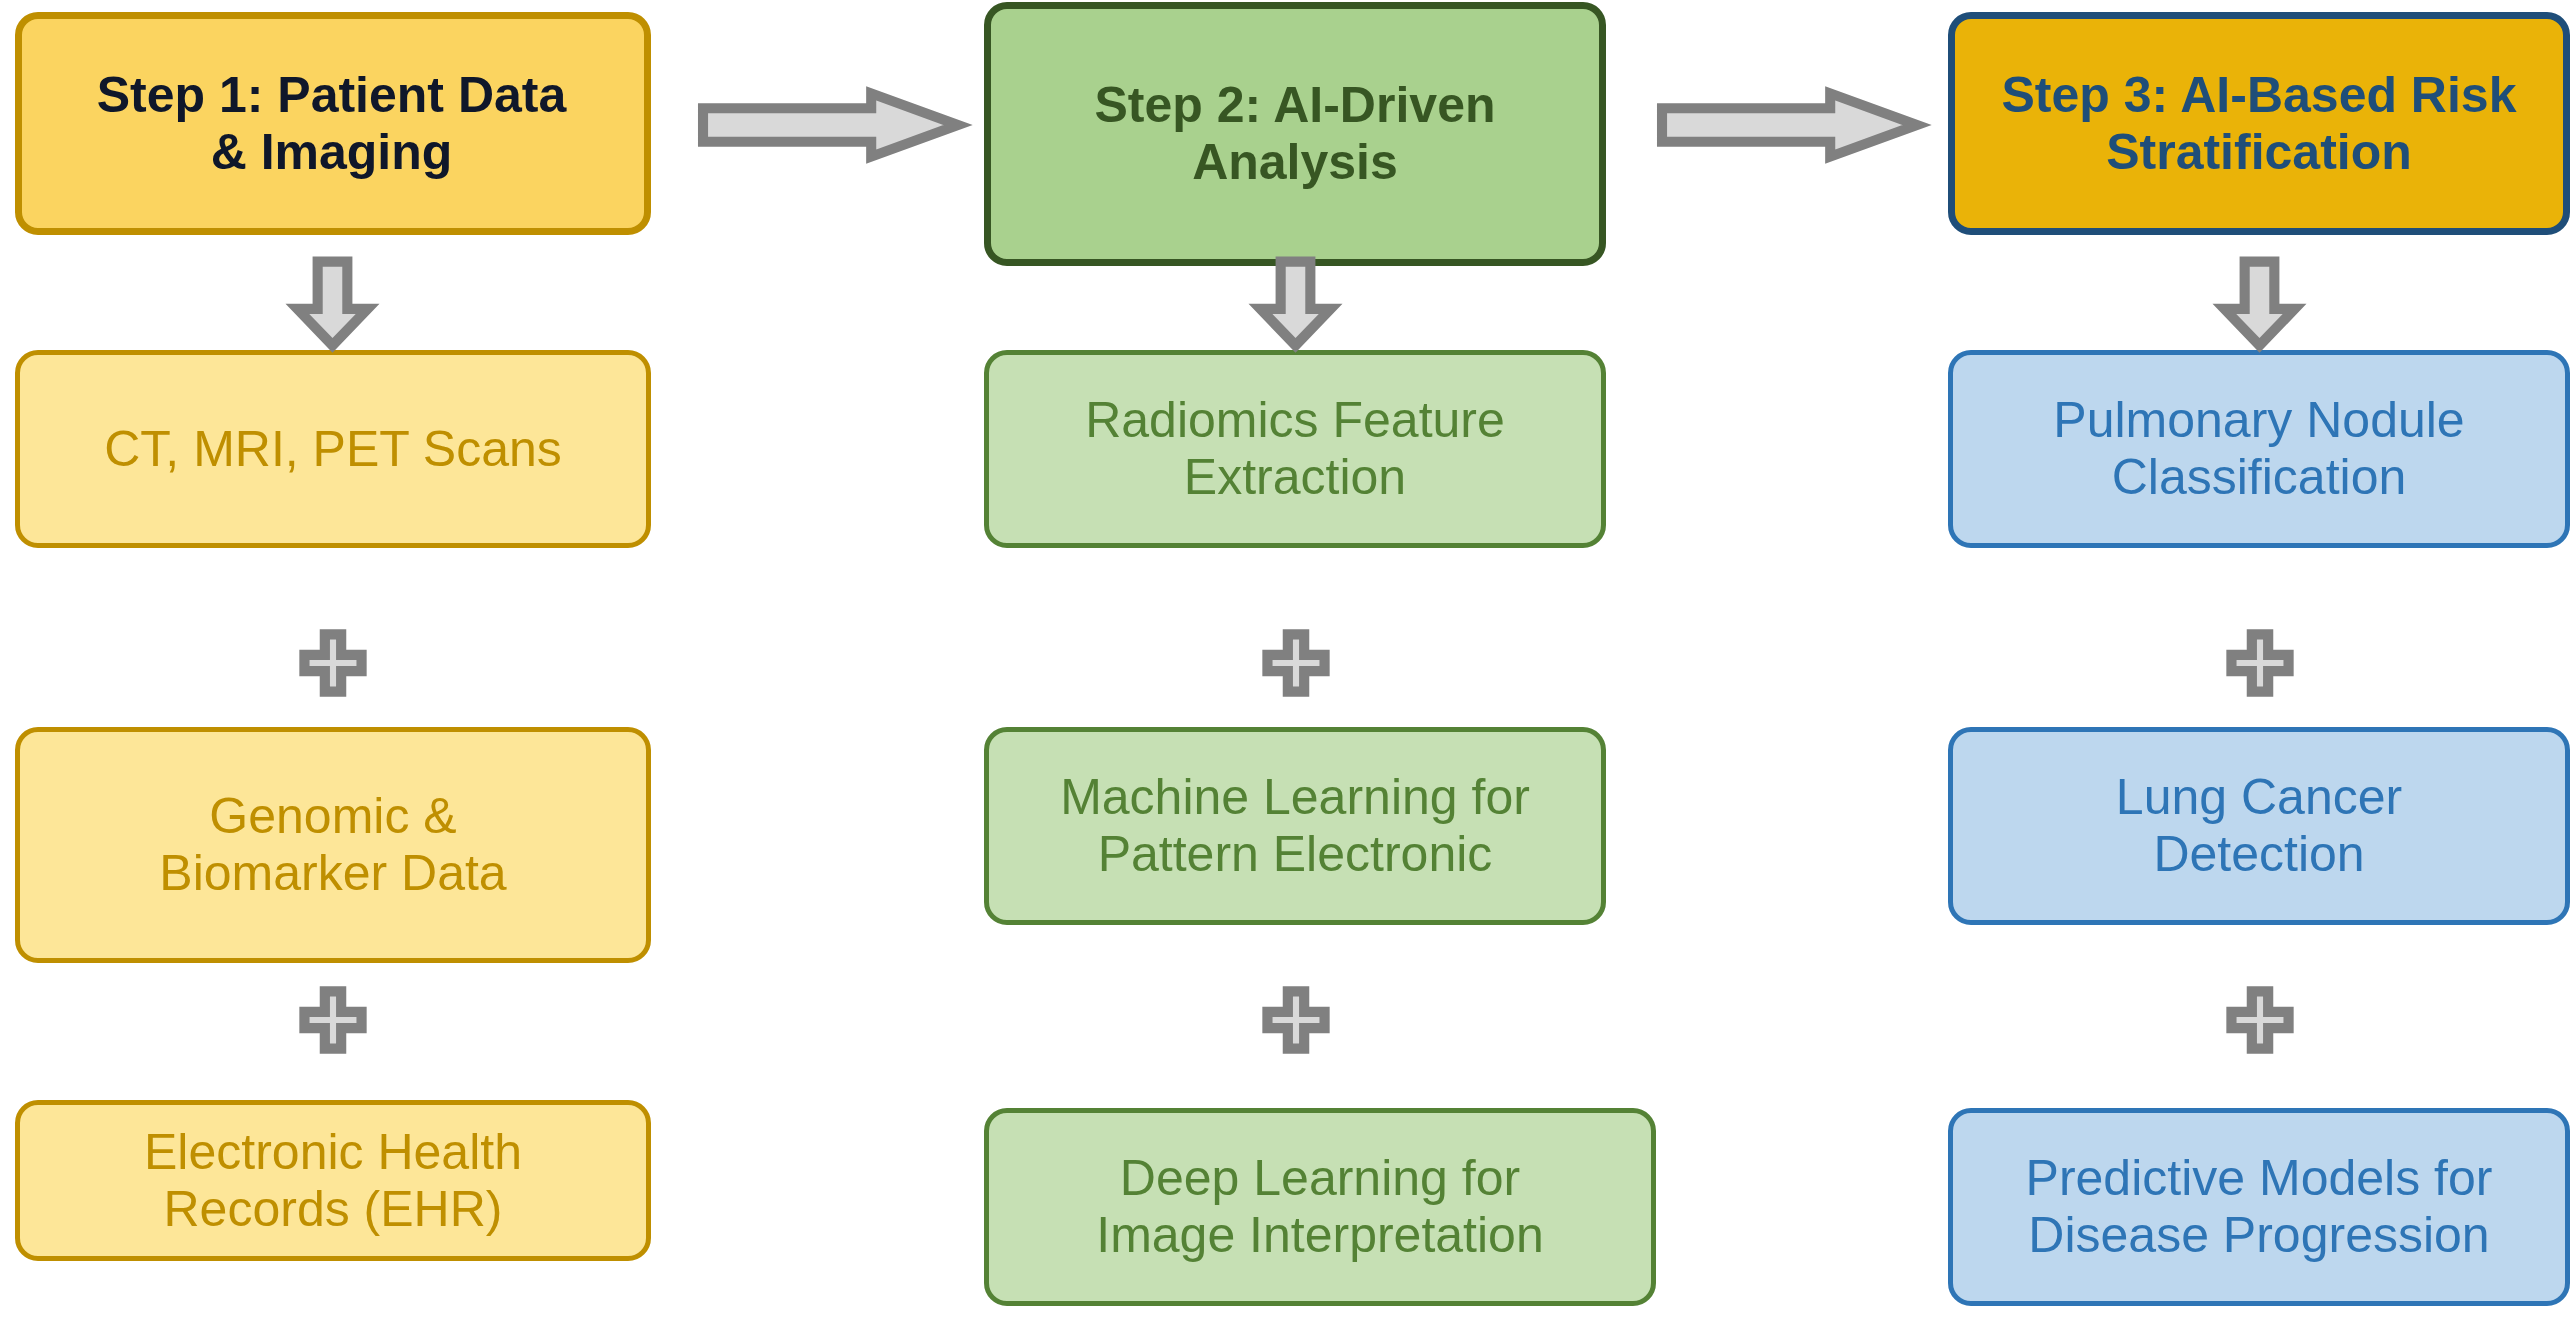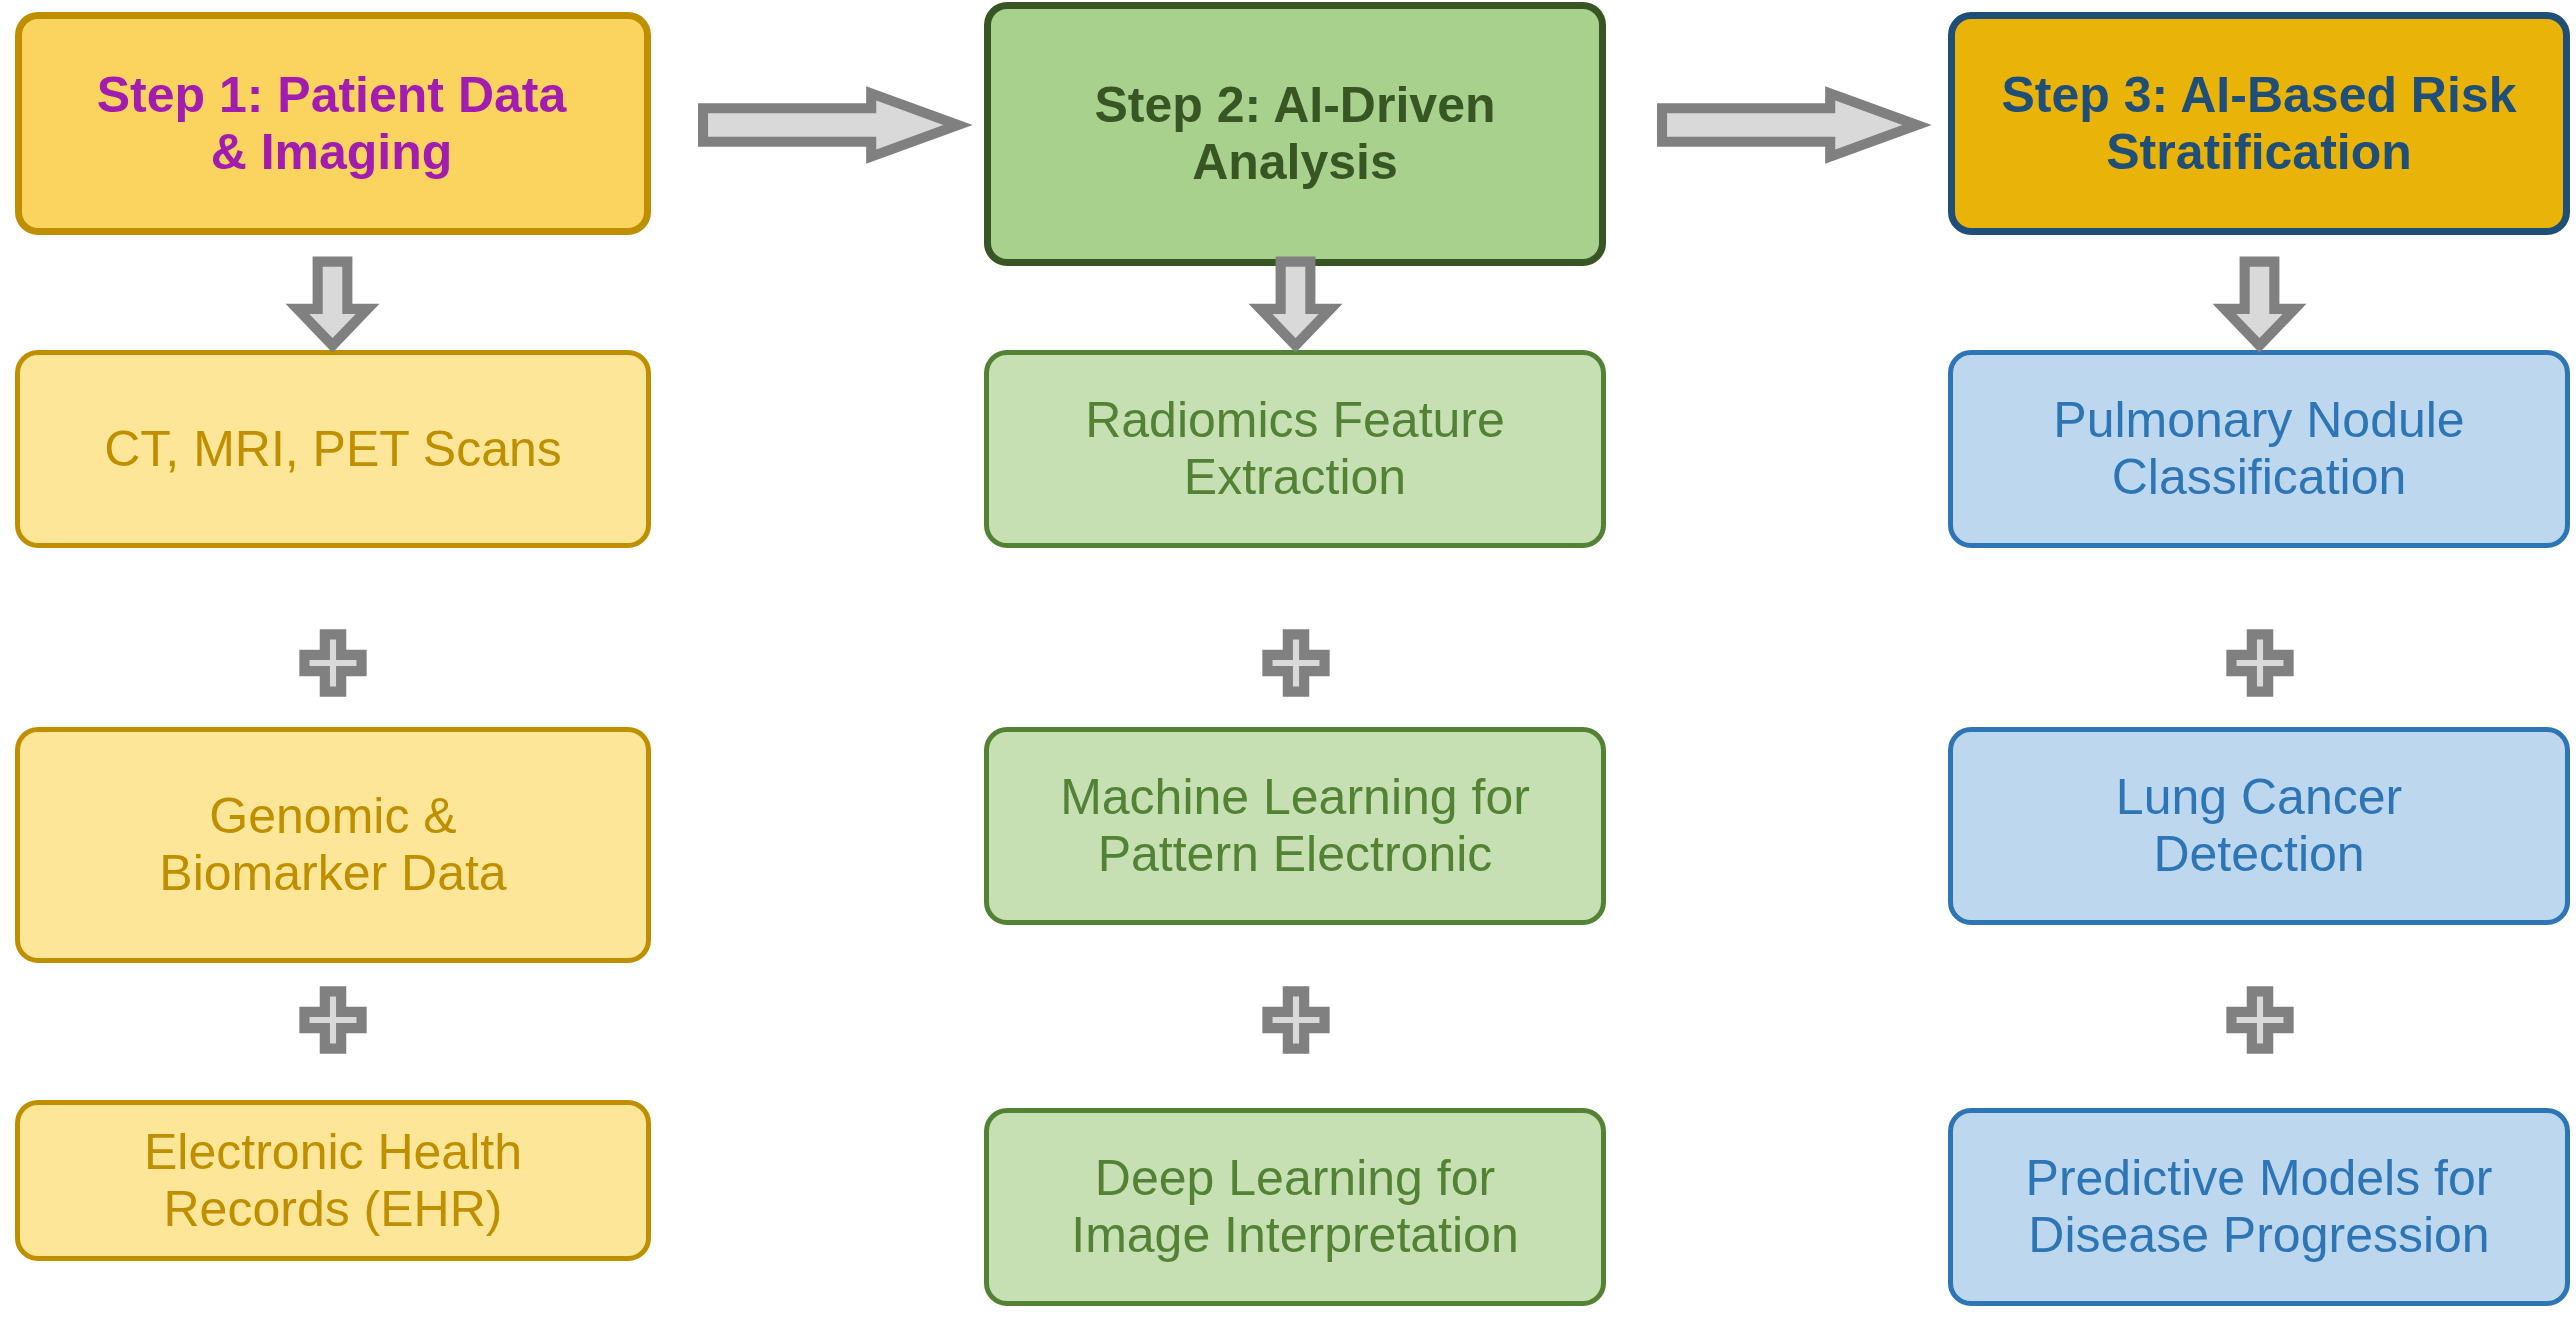--- a/index.html
+++ b/index.html
@@ -54,21 +54,21 @@
   .node.sub {
     font-weight: normal;
     font-size: 50px;
     border-width: 5.4px;
   }
 
   
   .col-amber.header {
     background: #FBD460;
     border-color: #BF8F00;
-    color: #a21caf;
+    color: #0f172a;
     padding-left: 9px;
   }
   .col-amber.sub {
     background: #FDE698;
     border-color: #BF8F00;
     color: #BF8F00;
   }
 
   
   .col-green.header {
@@ -135,21 +135,21 @@
   <div class="node sub col-green" style="left:984px; top:350px; width:622px; height:198px;">
     <span class="label">Radiomics Feature
 Extraction</span>
   </div>
 
   <div class="node sub col-green" style="left:984px; top:727px; width:622px; height:198px;">
     <span class="label">Machine Learning for
 Pattern Electronic</span>
   </div>
 
-  <div class="node sub col-green" style="left:984px; top:1108px; width:622px; height:198px;">
+  <div class="node sub col-green" style="left:984px; top:1108px; width:672px; height:198px;">
     <span class="label">Deep Learning for
 Image Interpretation</span>
   </div>
 
   <div class="node header col-blue" style="left:1948px; top:12px; width:622px; height:223px;">
     <span class="label">Step 3: AI-Based Risk
 Stratification</span>
   </div>
 
   <div class="node sub col-blue" style="left:1948px; top:350px; width:622px; height:198px;">

